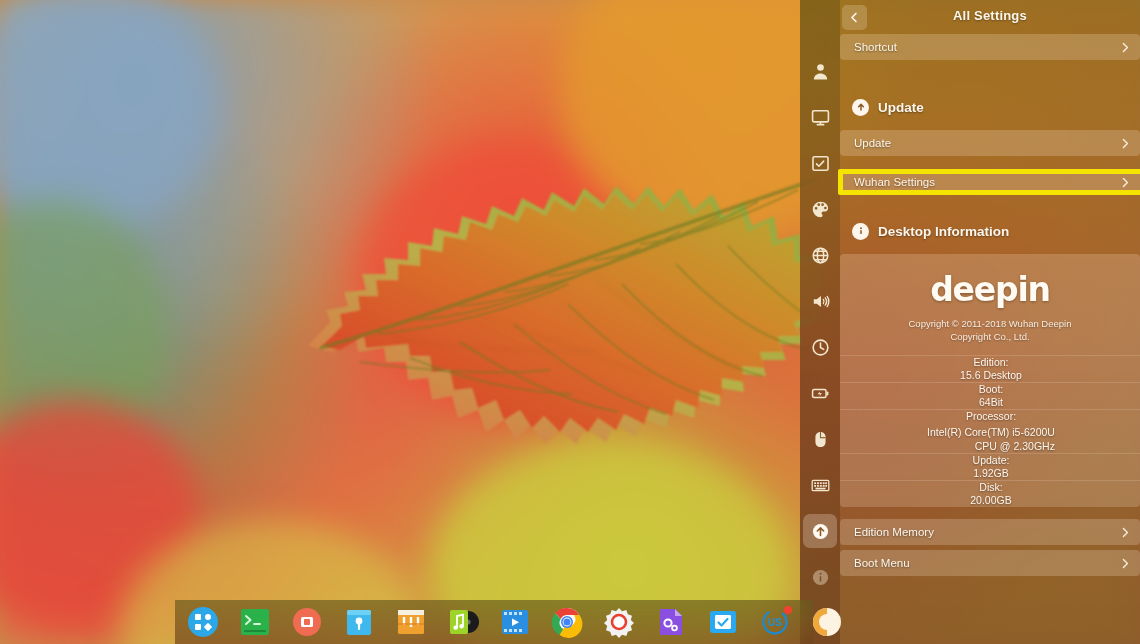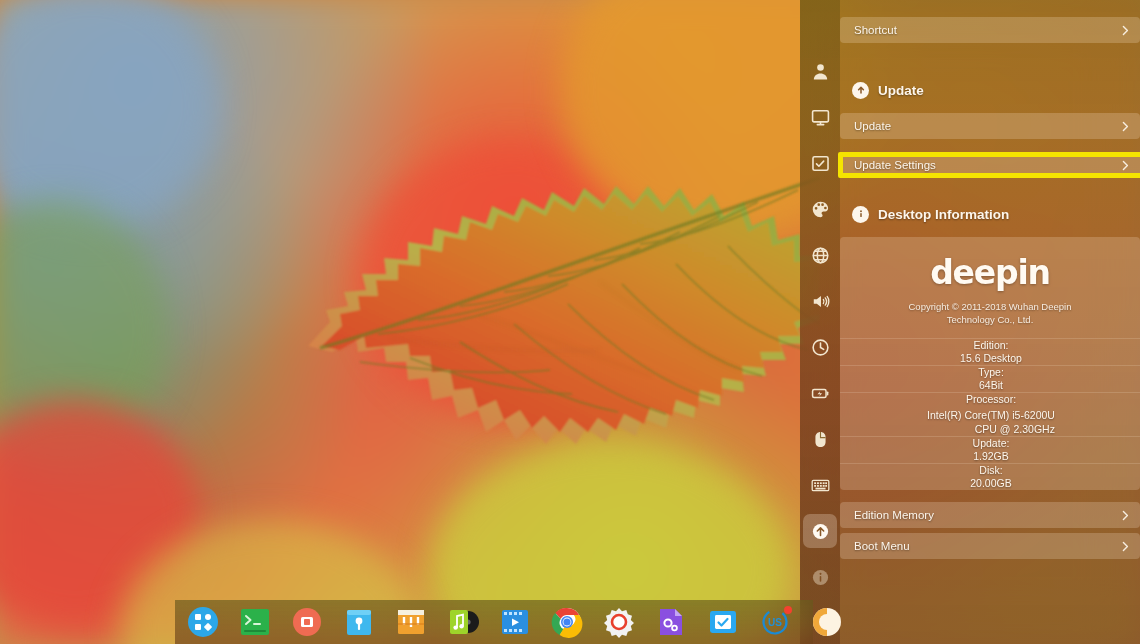--- a/index.html
+++ b/index.html
@@ -363,22 +363,30 @@
       <svg viewBox="0 0 24 24">
         <circle cx="12" cy="12" r="9.6" fill="#f2e6cf"></circle>
         <rect x="11" y="10.2" width="2" height="7.2" rx="1" fill="#8a5a2a"></rect>
         <circle cx="12" cy="7.4" r="1.3" fill="#8a5a2a"></circle>
         </svg>
     </div>
   </div>
 
   <div id="panel-content">
 
-
-    <div style="padding:0 0 4px 0;margin-top:17px;">
+    <div id="panel-header">
+      <div id="back-button">
+        <svg viewBox="0 0 12 12" fill="none" stroke="#fdf6ec" stroke-width="1.8" stroke-linecap="round" stroke-linejoin="round">
+          <path d="M7.6 1.6L3.2 6l4.4 4.4"></path>
+          </svg>
+      </div>
+      <div id="panel-title">All Settings</div>
+    </div>
+
+    <div style="padding:0 0 4px 0;">
       <div class="settings-row" style="margin:0 0 0 0;height:26px;">
         <span class="row-label">Shortcut</span>
         <svg class="chev" viewBox="0 0 9 11" fill="none" stroke="#fdf6ec" stroke-width="1.4" stroke-linecap="round" stroke-linejoin="round">
             <path d="M2.4 1.4L6.4 5.5l-4 4.1"></path>
           </svg>
       </div>
     </div>
 
     <div class="section-header" style="margin-top:29px;">
       <span class="sec-icon">
@@ -392,21 +400,21 @@
     <div style="margin-top:9px;position:relative;">
       <div class="settings-row">
         <span class="row-label">Update</span>
         <svg class="chev" viewBox="0 0 9 11" fill="none" stroke="#fdf6ec" stroke-width="1.4" stroke-linecap="round" stroke-linejoin="round">
             <path d="M2.4 1.4L6.4 5.5l-4 4.1"></path>
           </svg>
       </div>
 
       <div style="position:relative;margin-top:13px;">
         <div class="settings-row" style="margin:0;">
-          <span class="row-label">Update Settings</span>
+          <span class="row-label">Wuhan Settings</span>
           <svg class="chev" viewBox="0 0 9 11" fill="none" stroke="#fdf6ec" stroke-width="1.4" stroke-linecap="round" stroke-linejoin="round">
               <path d="M2.4 1.4L6.4 5.5l-4 4.1"></path>
             </svg>
         </div>
         <div id="highlight-box" style="height:26px;top:0;left:-2px;right:-40px;"></div>
       </div>
     </div>
 
     <div class="section-header" style="margin-top:22px;">
       <span class="sec-icon">
@@ -417,29 +425,29 @@
       </span>
       <span class="sec-title">Desktop Information</span>
     </div>
 
     <div id="sysinfo-card" style="margin-top:9px;">
       <div id="deepin-logo-wrap">
         <span id="deepin-logo">deepin</span>
       </div>
       <div id="copyright">
         <div>Copyright © 2011-2018 Wuhan Deepin</div>
-        <div>Technology Co., Ltd.</div>
+        <div>Copyright Co., Ltd.</div>
       </div>
 
       <div class="info-row">
         <span class="info-key">Edition:</span>
         <span class="info-val">15.6 Desktop</span>
       </div>
       <div class="info-row">
-        <span class="info-key">Type:</span>
+        <span class="info-key">Boot:</span>
         <span class="info-val">64Bit</span>
       </div>
       <div class="info-row tall">
         <span class="info-key">Processor:</span>
         <span class="info-val" style="white-space:pre-line;">Intel(R) Core(TM) i5-6200U
 CPU @ 2.30GHz</span>
       </div>
       <div class="info-row">
         <span class="info-key">Update:</span>
         <span class="info-val">1.92GB</span>

